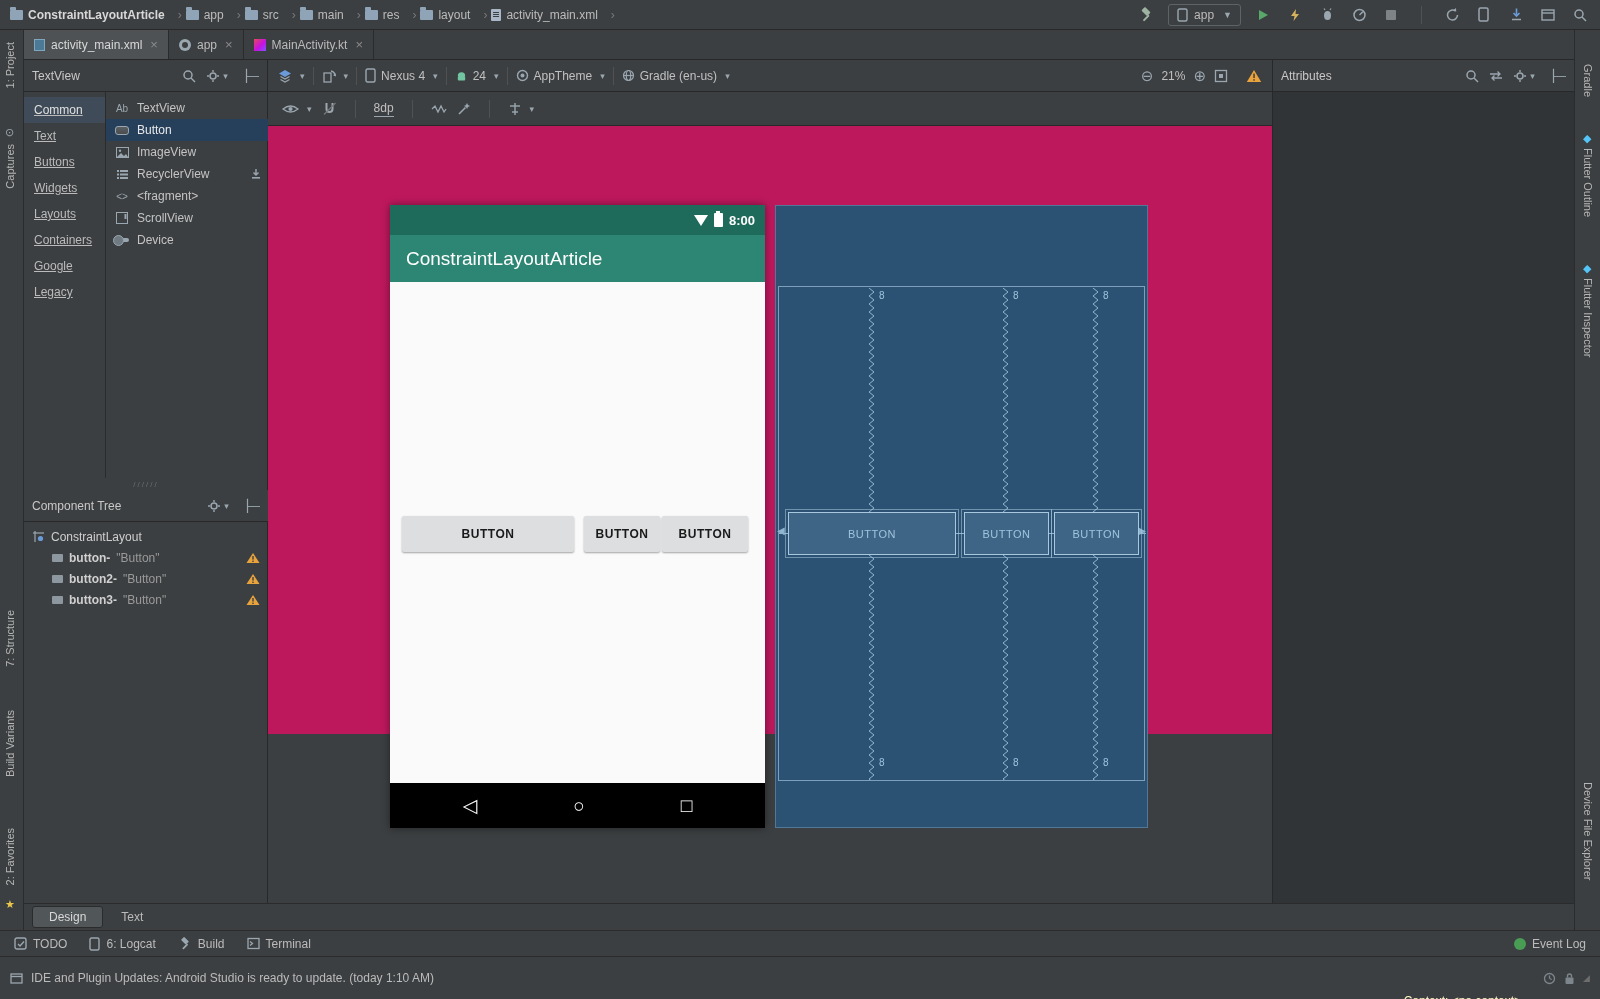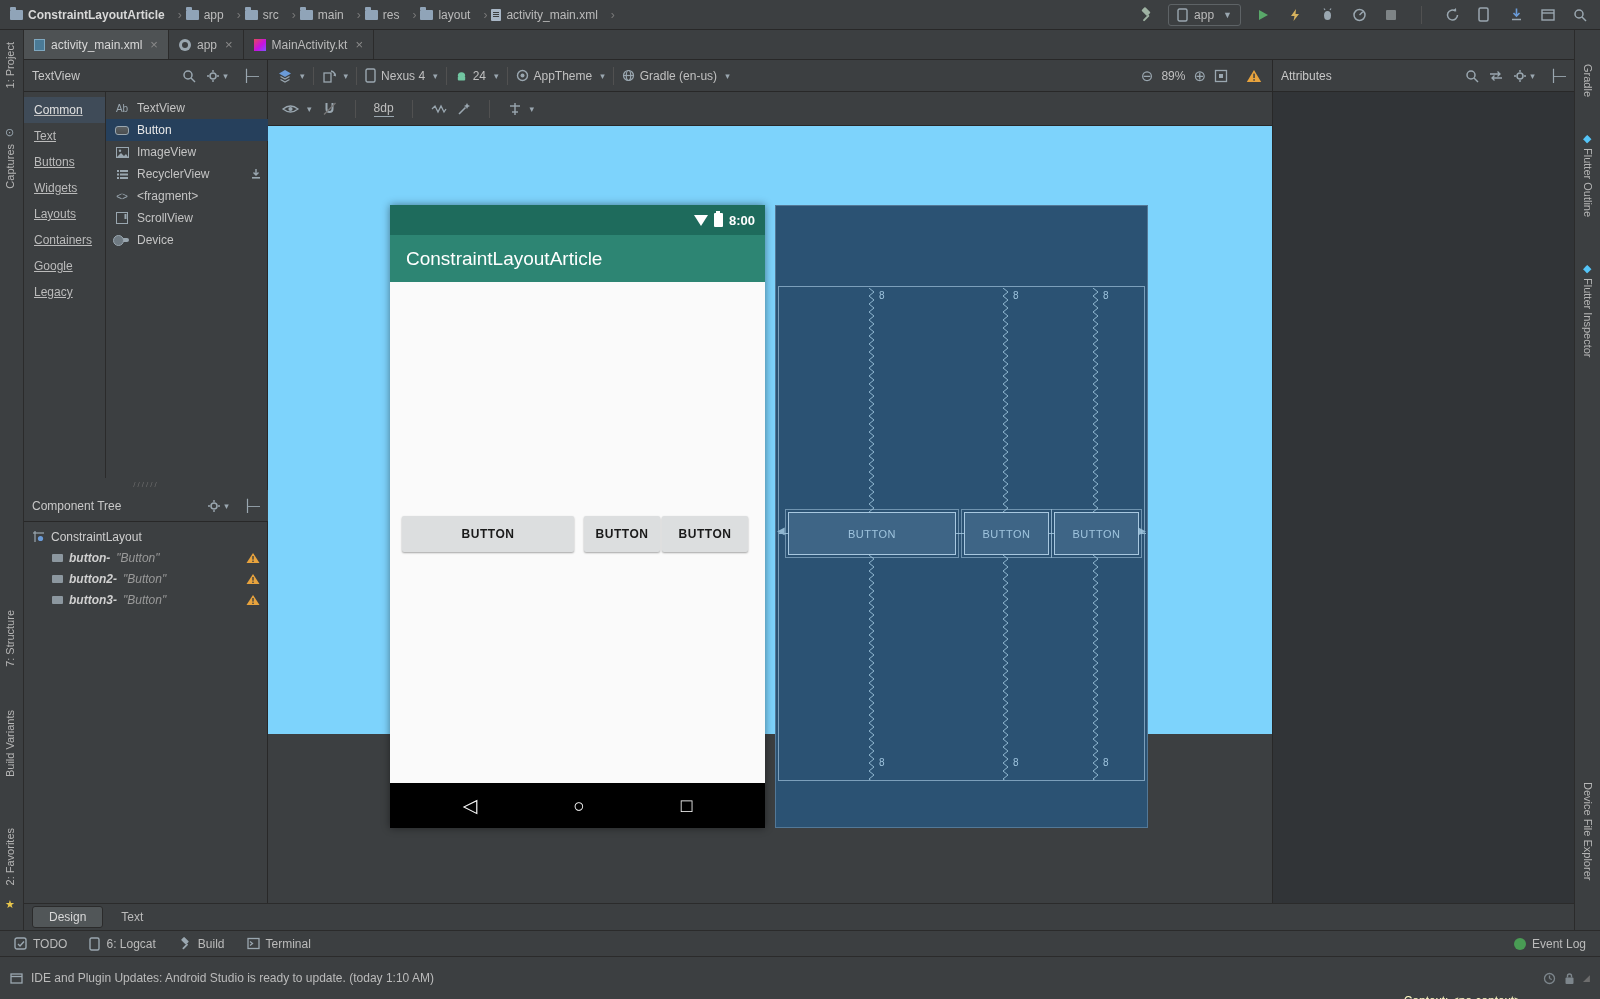--- a/index.html
+++ b/index.html
@@ -63,31 +63,31 @@
   .pc-ic{width:16px;display:flex;justify-content:center;color:#9aa7b0;font-size:10px;flex:none;}
   .pi-btn{width:14px;height:9px;border:1px solid #9aa7b0;border-radius:3px;background:linear-gradient(#5a5f62,#4a4e50);}
   .pi-sw-bar{width:14px;height:4px;border-radius:2px;background:#9aa7b0;position:relative;}
   .pi-sw-bar::before{content:"";position:absolute;left:-2px;top:-3px;width:9px;height:9px;border-radius:50%;background:#6f7a82;border:1px solid #9aa7b0;}
   #pal-splitter{position:absolute;left:0;top:418px;width:244px;height:12px;display:flex;align-items:center;justify-content:center;color:#6d6d6d;font-size:8px;letter-spacing:2px;cursor:row-resize;}
   #tree-hdr{position:absolute;left:0;top:430px;width:244px;}
   #tree-body{position:absolute;left:0;top:462px;width:244px;bottom:0;padding-top:4px;}
   .trow{height:21px;display:flex;align-items:center;gap:6px;padding:0 8px;cursor:pointer;}
   .trow .tid{color:#d0d0d0;font-weight:bold;}
   .trow .tval{color:#9a9a9a;}
-  .trow.child{padding-left:28px;font-style:italic;}
+  .trow.child{padding-left:28px;}
   .sq-ic{width:11px;height:8px;background:#9aa7b0;border-radius:1px;opacity:.85;flex:none;}
 
   
   #center{position:absolute;left:244px;top:0;width:1004px;height:843px;}
   #design-toolbar{position:absolute;left:0;top:0;width:1004px;height:32px;border-bottom:1px solid #282828;
      display:flex;align-items:center;padding:0 10px;background:#3c3f41;}
   .dtb-item{display:flex;align-items:center;gap:5px;cursor:pointer;color:#c0c0c0;}
   #canvas-toolbar{position:absolute;left:0;top:32px;width:1004px;height:34px;border-bottom:1px solid #282828;
      display:flex;align-items:center;gap:10px;padding:0 14px;background:#3c3f41;}
-  #canvas{position:absolute;left:0;top:66px;width:1004px;height:608px;background:#7dd3fc;}
+  #canvas{position:absolute;left:0;top:66px;width:1004px;height:608px;background:#be185d;}
 
   
   #device-screen{position:absolute;left:122px;top:79px;width:375px;height:623px;background:#fafafa;box-shadow:0 0 8px rgba(0,0,0,.45);}
   #ds-status{height:30px;background:#1e6b5c;display:flex;align-items:center;justify-content:flex-end;gap:6px;padding:0 10px;}
   .wifi-ic{width:0;height:0;border-left:7px solid transparent;border-right:7px solid transparent;border-top:11px solid #fff;}
   .batt-ic{width:9px;height:14px;background:#fff;border-radius:1px;position:relative;}
   .batt-ic::before{content:"";position:absolute;top:-2px;left:2.5px;width:4px;height:2px;background:#fff;}
   #ds-time{color:#fff;font-weight:bold;font-size:13px;}
   #ds-appbar{height:47px;background:#2d8573;display:flex;align-items:center;padding:0 16px;color:#fff;font-size:19px;}
   .ds-btn{position:absolute;height:36px;background:#dcdedf;border-radius:2px;box-shadow:0 1px 2px rgba(0,0,0,.35);
@@ -504,21 +504,21 @@
             <circle cx="6.5" cy="6.5" r="5" fill="none" stroke="#9aa7b0" stroke-width="1.2"></circle>
             <ellipse cx="6.5" cy="6.5" rx="2.2" ry="5" fill="none" stroke="#9aa7b0" stroke-width="1.2"></ellipse>
             <line x1="1.5" y1="6.5" x2="11.5" y2="6.5" stroke="#9aa7b0" stroke-width="1.2"></line>
           </svg>
         <span>Gradle (en-us)</span>
         <span class="caret">▾</span>
       </span>
 
       <div id="zoom-cluster">
         <span class="zbtn">⊖</span>
-        <span style="color:#c0c0c0">89%</span>
+        <span style="color:#c0c0c0">21%</span>
         <span class="zbtn">⊕</span>
         <span class="svgi">
           <svg width="14" height="14">
               <rect x="1.5" y="1.5" width="11" height="11" fill="none" stroke="#9aa7b0" stroke-width="1.3"></rect>
               <rect x="5" y="5" width="4" height="4" fill="#9aa7b0"></rect>
             </svg>
         </span>
         <span class="svgi" style="margin-left:10px">
           <svg width="16" height="14">
               <path d="M8 1 L15.2 13 H0.8 Z" fill="#e8a33d"></path>

